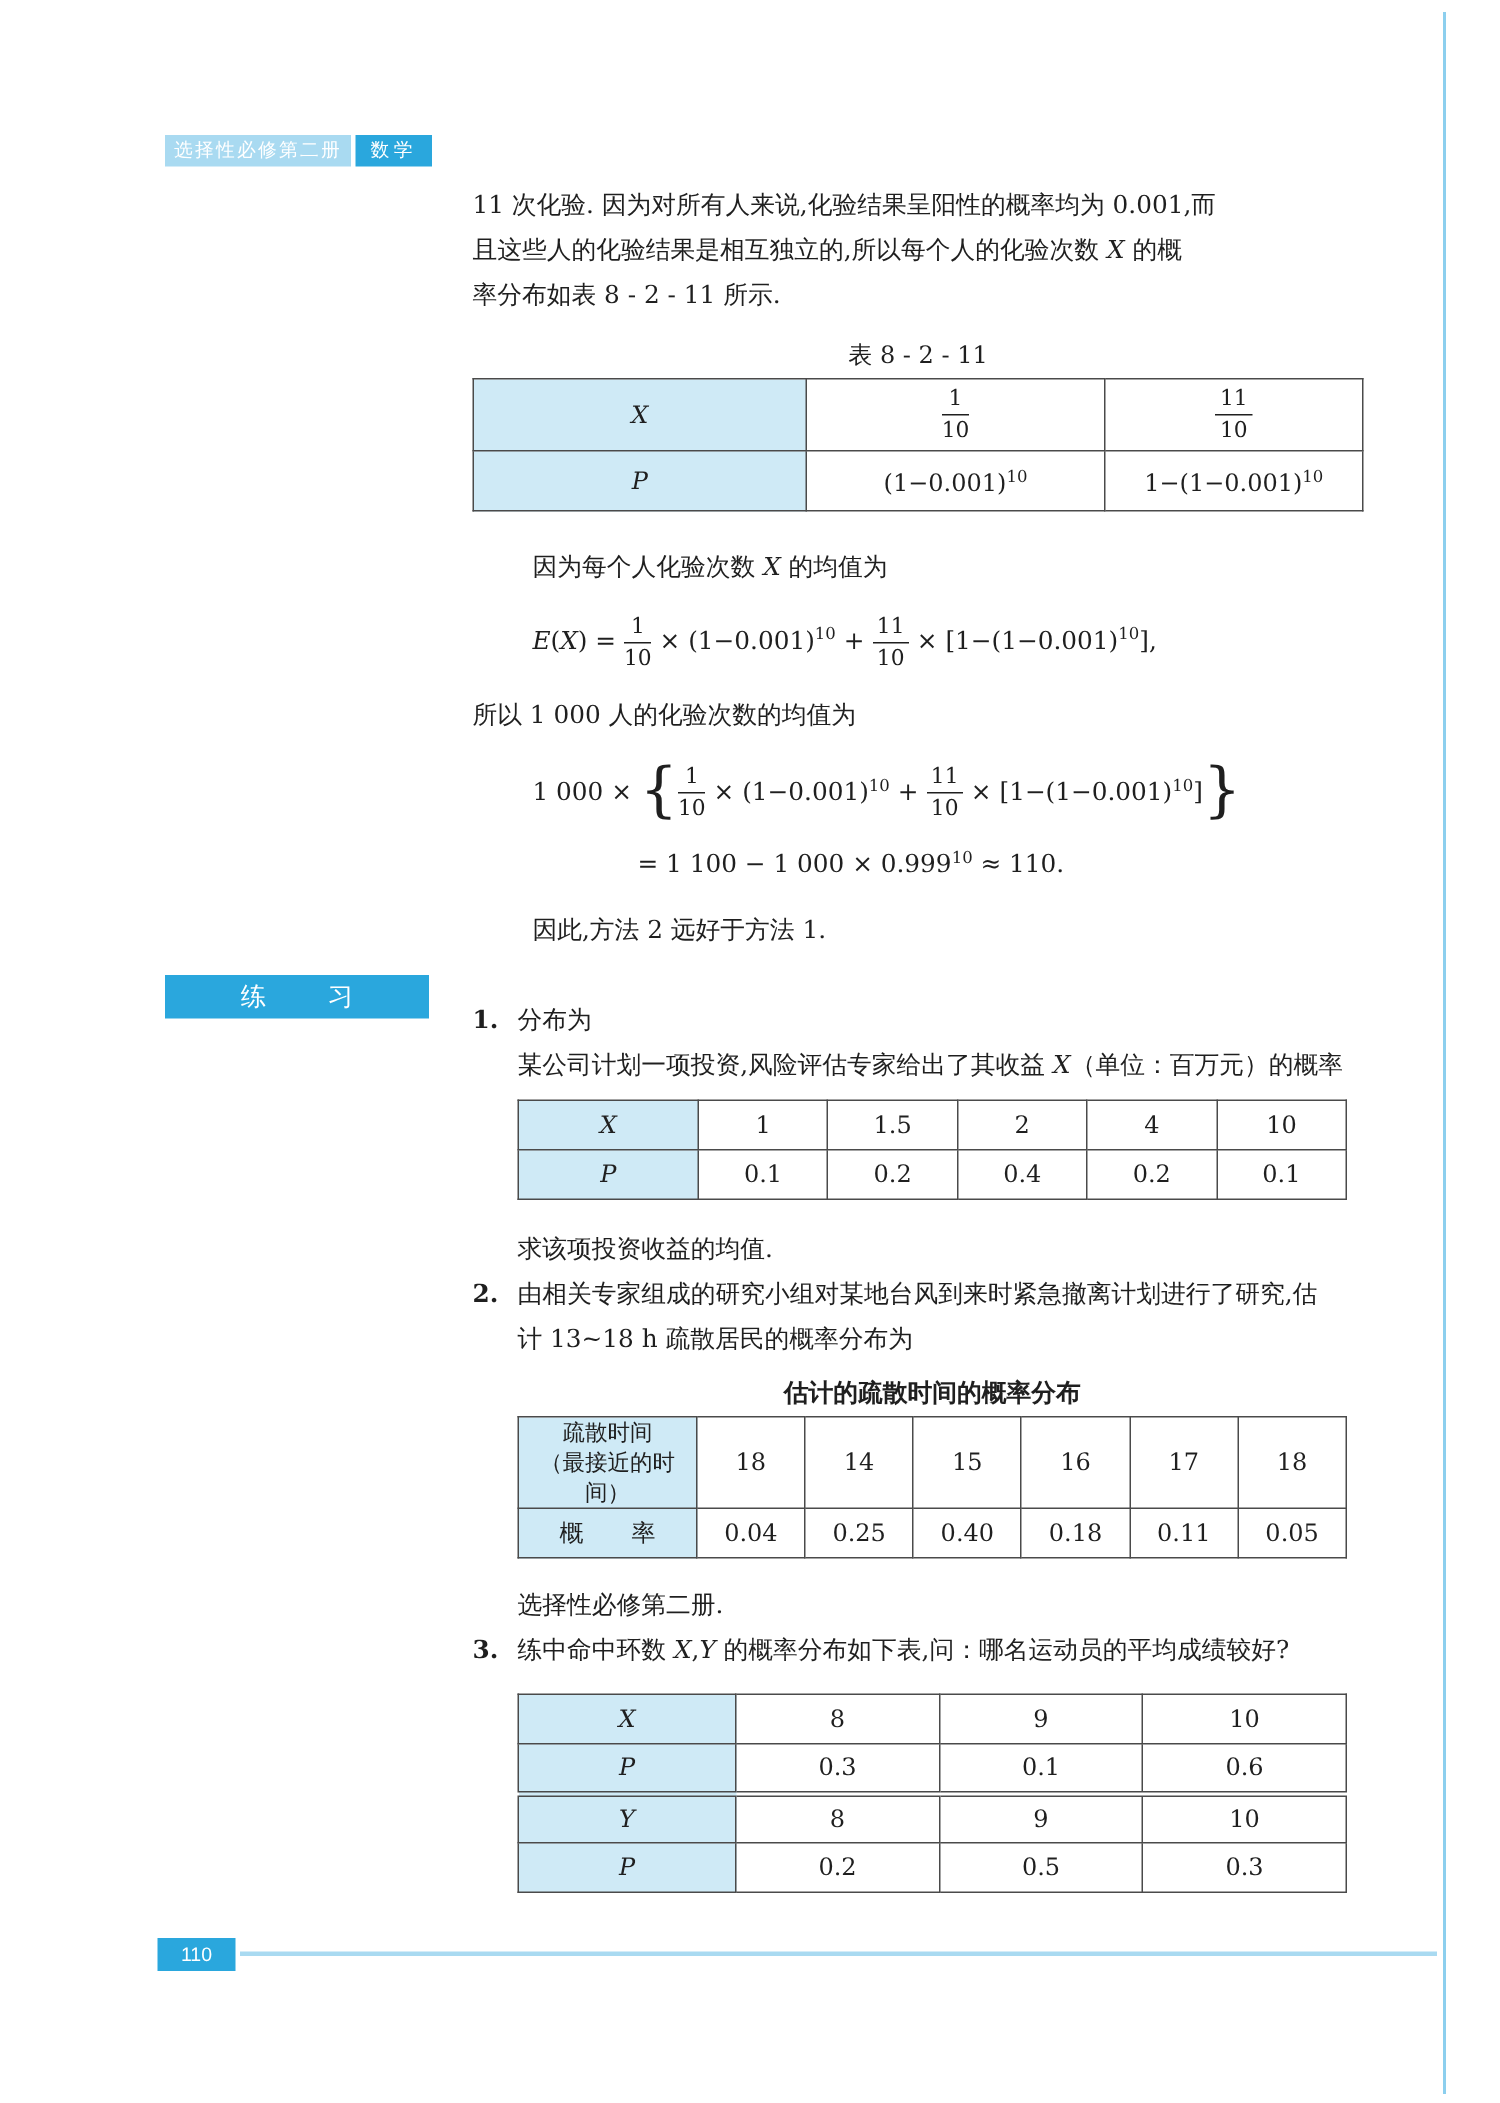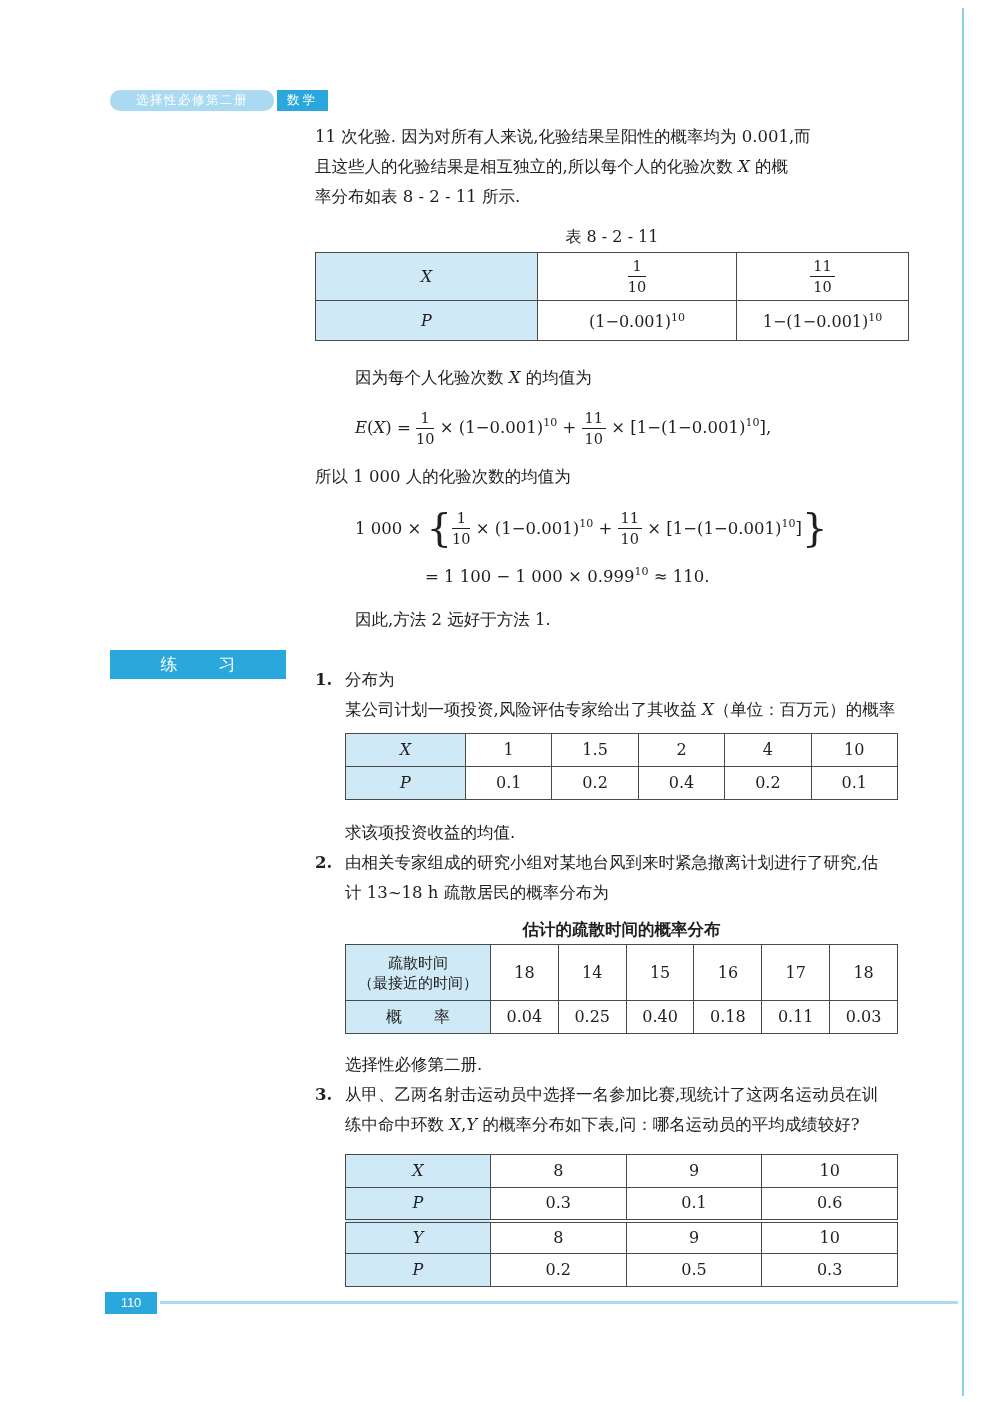--- a/index.html
+++ b/index.html
@@ -4,21 +4,21 @@
 <style>
   * { margin:0; padding:0; box-sizing:border-box; }
   html,body { width:1000px; height:1402px; }
   body { position:relative; background:#ffffff; color:#1f1f1f;
          font-family:"DejaVu Serif","Liberation Serif",serif; overflow:hidden; }
 
   .right-rule { position:absolute; left:962px; top:8px; width:2px; height:1388px; background:#8ccfee; }
 
   .badge { position:absolute; left:110px; top:90px; display:flex; gap:3px;
            font-family:"Liberation Sans",sans-serif; font-size:12.5px; color:#ffffff; }
-  .badge-book { background:#a9daf1; padding:2px 26px; letter-spacing:1.5px;border-radius:10px; }
+  .badge-book { background:#a9daf1; padding:2px 6px; letter-spacing:1.5px; }
   .badge-subject { background:#2aa7dd; padding:2px 10px; letter-spacing:3px; }
 
   .practice-box { position:absolute; left:110px; top:650px; width:176px; height:29px;
                   background:#2aa7dd; color:#ffffff; font-family:"Liberation Sans",sans-serif;
                   font-size:17px; text-align:center; line-height:29px; letter-spacing:12px; text-indent:12px; }
 
   .content { position:absolute; left:315px; top:122px; width:594px; font-size:16.5px; line-height:30px; }
   .line { white-space:nowrap; }
   .var { font-style:italic; }
   sup { font-size:11px; }
@@ -52,21 +52,21 @@
   .exbody { flex:1; min-width:0; }
 
   .tex { margin-top:8px; }
   .tex td { height:33px; }
   .tex1 { width:553px; }
   .tex1 .c0 { width:120px; }
 
   .ttitle { width:553px; text-align:center; font-family:"Liberation Sans",sans-serif;
             font-weight:bold; font-size:16.5px; margin-top:8px; line-height:26px; }
   .tex2 { width:553px; margin-top:2px; }
-  .tex2 .c0 { width:145px; }
+  .tex2 .c0 { width:119px; }
   .tex2 tr.r1 td { height:56px; }
   .lbl2 { font-size:15px; line-height:20px; }
 
   .tex3 { width:553px; margin-top:14px; }
   .tex3 .c0 { width:145px; }
   .tex3 tr.dbl td { border-bottom:4px double #4a4a4a; }
 
   .page-num { position:absolute; left:105px; top:1292px; width:52px; height:22px; background:#2aa7dd;
               color:#ffffff; font-family:"Liberation Sans",sans-serif; font-size:13px;
               text-align:center; line-height:22px; }
@@ -171,32 +171,31 @@
               <td>17</td>
               <td>18</td>
             </tr>
             <tr>
               <td class="hd">概　　率</td>
               <td>0.04</td>
               <td>0.25</td>
               <td>0.40</td>
               <td>0.18</td>
               <td>0.11</td>
-              <td>0.03</td>
+              <td>0.05</td>
             </tr>
           </tbody>
             </table>
           <div class="line mt16">选择性必修第二册.</div>
         </div>
       </div>
 
       <div class="exercise">
         <div class="exnum">3.</div>
         <div class="exbody">
-          <div class="line">从甲、乙两名射击运动员中选择一名参加比赛,现统计了这两名运动员在训</div>
           <div class="line"><span>练中命中环数 </span><span class="var">X</span><span>,</span><span class="var">Y</span><span> 的概率分布如下表,问：哪名运动员的平均成绩较好?</span></div>
           <table class="tbl tex tex3">
             <tbody>
                 <tr>
               <td class="hd c0"><span class="var">X</span></td>
               <td>8</td>
               <td>9</td>
               <td>10</td>
             </tr>
             <tr class="dbl">

